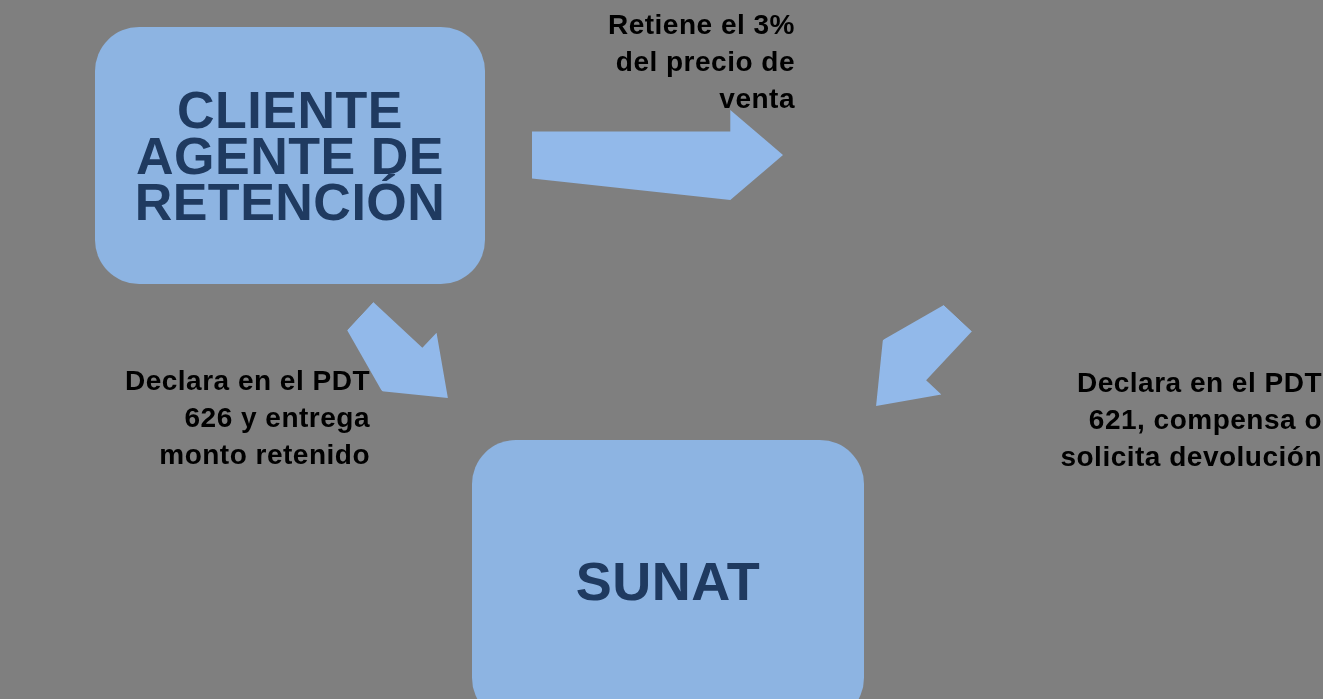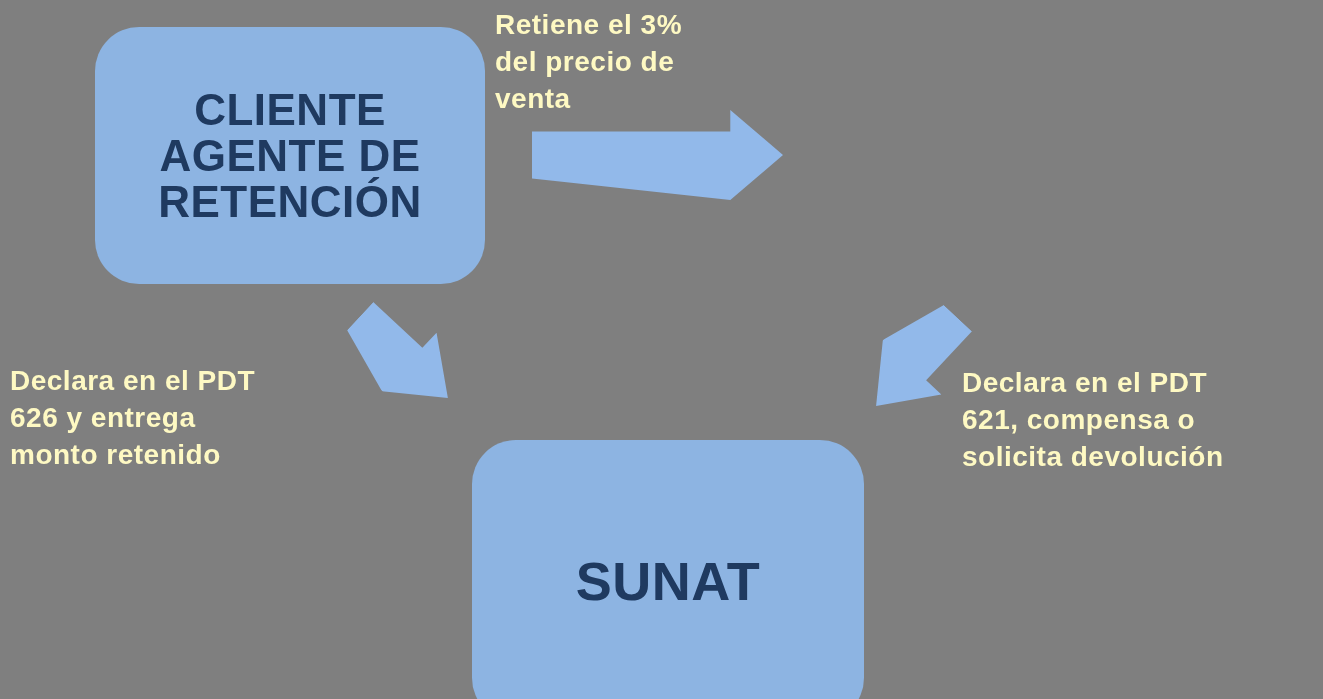--- a/index.html
+++ b/index.html
@@ -20,38 +20,38 @@
     background: #8DB4E2;
     border-radius: 44px;
     display: flex;
     align-items: center;
     justify-content: center;
     text-align: center;
   }
   .node-label {
     color: #1F3A60;
     font-weight: bold;
-    font-size: 44px;
+    font-size: 52px;
     line-height: 46px;
     letter-spacing: 0.5px;
     white-space: pre-line;
   }
   .node-cliente  { left: 95px;  top: 27px;  width: 390px; height: 257px; }
   .node-proveedor{ left: 816px; top: 28px;  width: 388px; height: 256px; }
   .node-sunat    { left: 472px; top: 440px; width: 392px; height: 282px; }
   .node-sunat .node-label { font-size: 54px; line-height: 60px; }
 
   .edge-label {
     position: absolute;
-    color: #fef9c3;
+    color: #000000;
     font-weight: bold;
     font-size: 28px;
     line-height: 37px;
     letter-spacing: 0.5px;
-    text-align: left;
+    text-align: right;
     white-space: pre-line;
   }
   .label-retiene { left: 495px; top: 6px;   width: 300px; }
   .label-pdt626  { left: 10px;  top: 362px; width: 360px; }
   .label-pdt621  { left: 962px; top: 364px; width: 360px; }
 
   .block-arrow {
     position: absolute;
     background: #92B9EA;
   }

